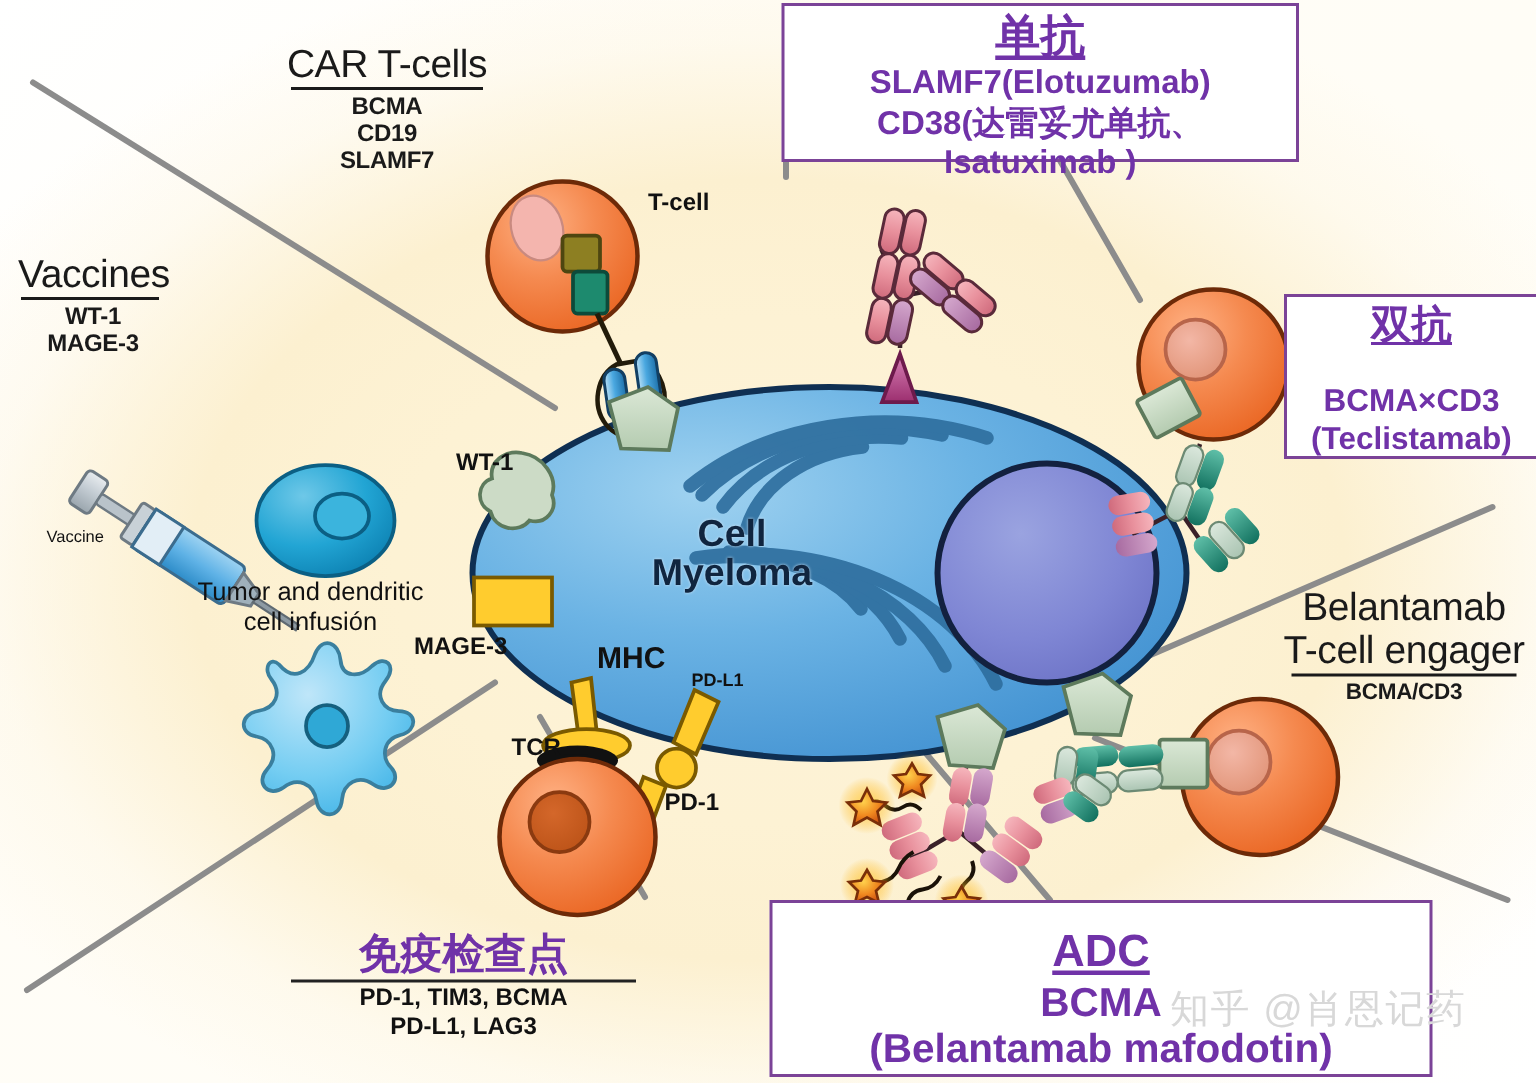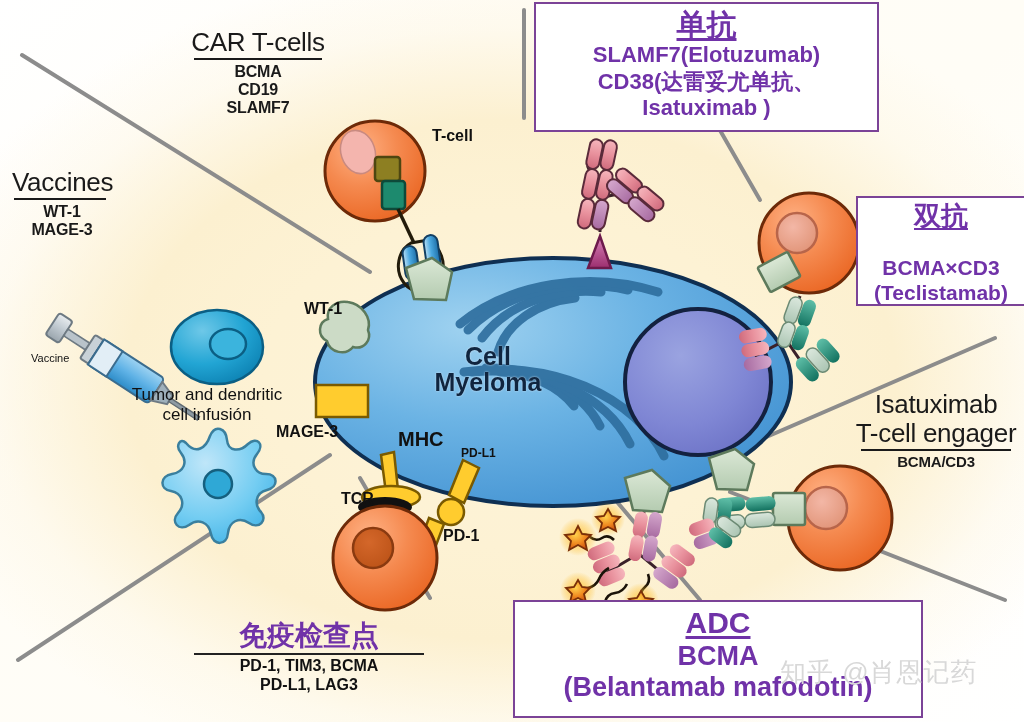--- a/index.html
+++ b/index.html
@@ -368,47 +368,47 @@
   </div>
 
   <div class="blk" style="left:8px;top:168px;width:150px;">
     <div class="hd" style="text-align:left;padding-left:4px;">Vaccines</div>
     <div class="rule" style="width:92px;margin-left:6px;"></div>
     <div class="sub" style="text-align:center;width:104px;margin-left:2px;">WT-1</div>
     <div class="sub" style="text-align:center;width:104px;margin-left:2px;">MAGE-3</div>
   </div>
 
   <div class="blk" style="left:848px;top:390px;width:176px;">
-    <div class="hd">Isatuximab</div>
+    <div class="hd">Belantamab</div>
     <div class="hd">T-cell engager</div>
     <div class="rule" style="width:150px;"></div>
     <div class="sub" style="font-size:15px;">BCMA/CD3</div>
   </div>
 
-  <div class="pbox" style="left:521px;top:2px;width:345px;height:130px;padding-top:3px;margin-left:13px;">
+  <div class="pbox" style="left:521px;top:2px;width:345px;height:106px;padding-top:3px;">
     <div class="ph" style="font-size:30px;line-height:1.18;">单抗</div>
     <div class="pl" style="font-size:22px;line-height:1.2;">SLAMF7(Elotuzumab)</div>
     <div class="pl" style="font-size:22px;line-height:1.2;">CD38(达雷妥尤单抗、</div>
     <div class="pl" style="font-size:22px;line-height:1.2;">Isatuximab )</div>
   </div>
 
   <div class="pbox" style="left:856px;top:196px;width:170px;height:110px;padding-top:2px;">
     <div class="ph" style="font-size:27px;line-height:1.2;">双抗</div>
     <div class="pl" style="font-size:21px;line-height:1.18;margin-top:24px;">BCMA×CD3</div>
     <div class="pl" style="font-size:21px;line-height:1.18;">(Teclistamab)</div>
   </div>
 
   <div style="position:absolute;left:186px;top:620px;width:246px;text-align:center;color:#7032a8;">
     <div style="font-size:28px;font-weight:700;line-height:1.15;">免疫检查点</div>
     <div style="border-bottom:2.5px solid #222;margin:1px auto 2px auto;width:230px;"></div>
     <div style="font-size:16px;font-weight:700;color:#111;line-height:1.18;">PD-1, TIM3, BCMA</div>
     <div style="font-size:16px;font-weight:700;color:#111;line-height:1.18;">PD-L1, LAG3</div>
   </div>
 
-  <div class="pbox" style="left:513px;top:600px;width:410px;height:118px;padding-top:3px;">
+  <div class="pbox" style="left:513px;top:600px;width:442px;height:118px;padding-top:15px;">
     <div class="ph" style="font-size:30px;line-height:1.2;">ADC</div>
     <div class="pl" style="font-size:27px;line-height:1.15;">BCMA</div>
     <div class="pl" style="font-size:27px;line-height:1.15;">(Belantamab mafodotin)</div>
   </div>
 
   <div class="cellname" style="left:398px;top:343px;width:180px;">
     <div>Cell</div>
     <div>Myeloma</div>
   </div>
 

